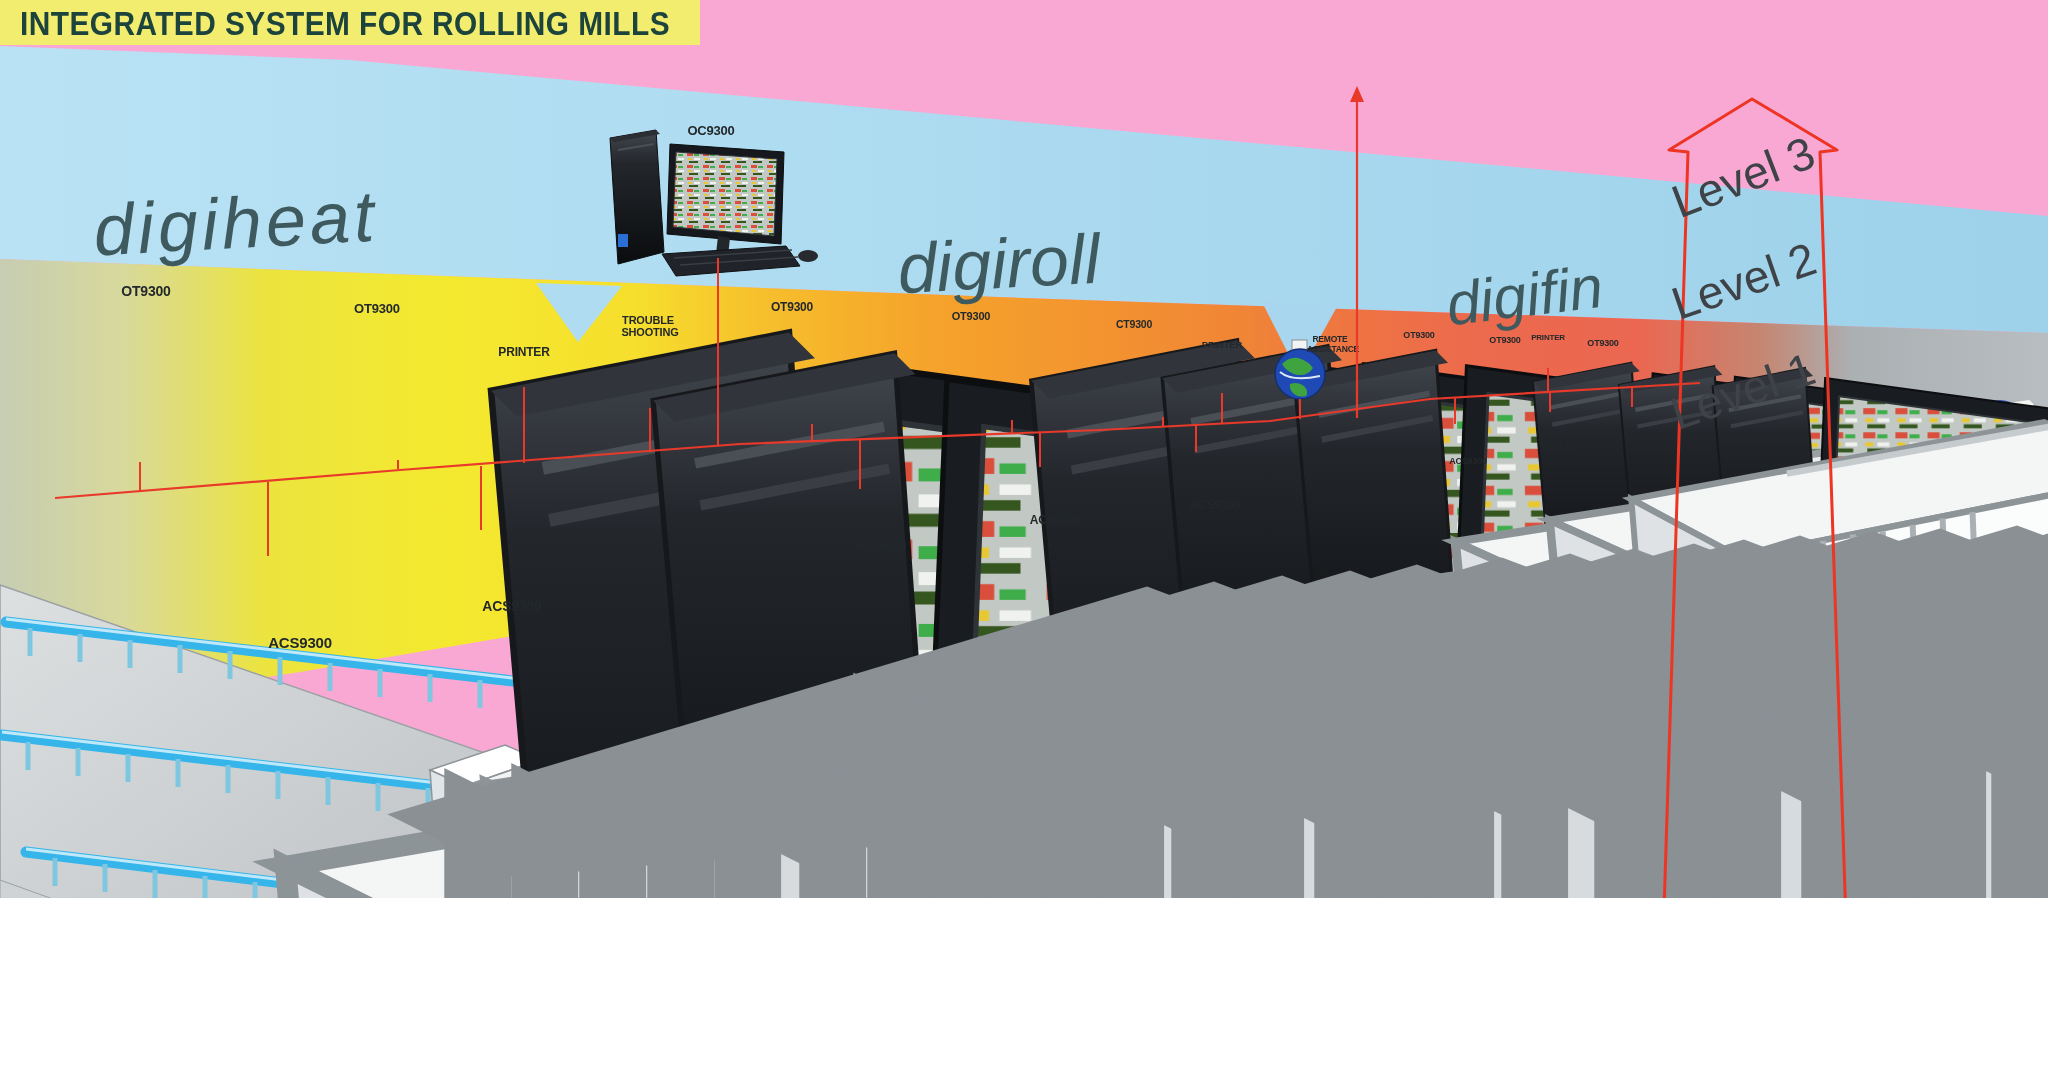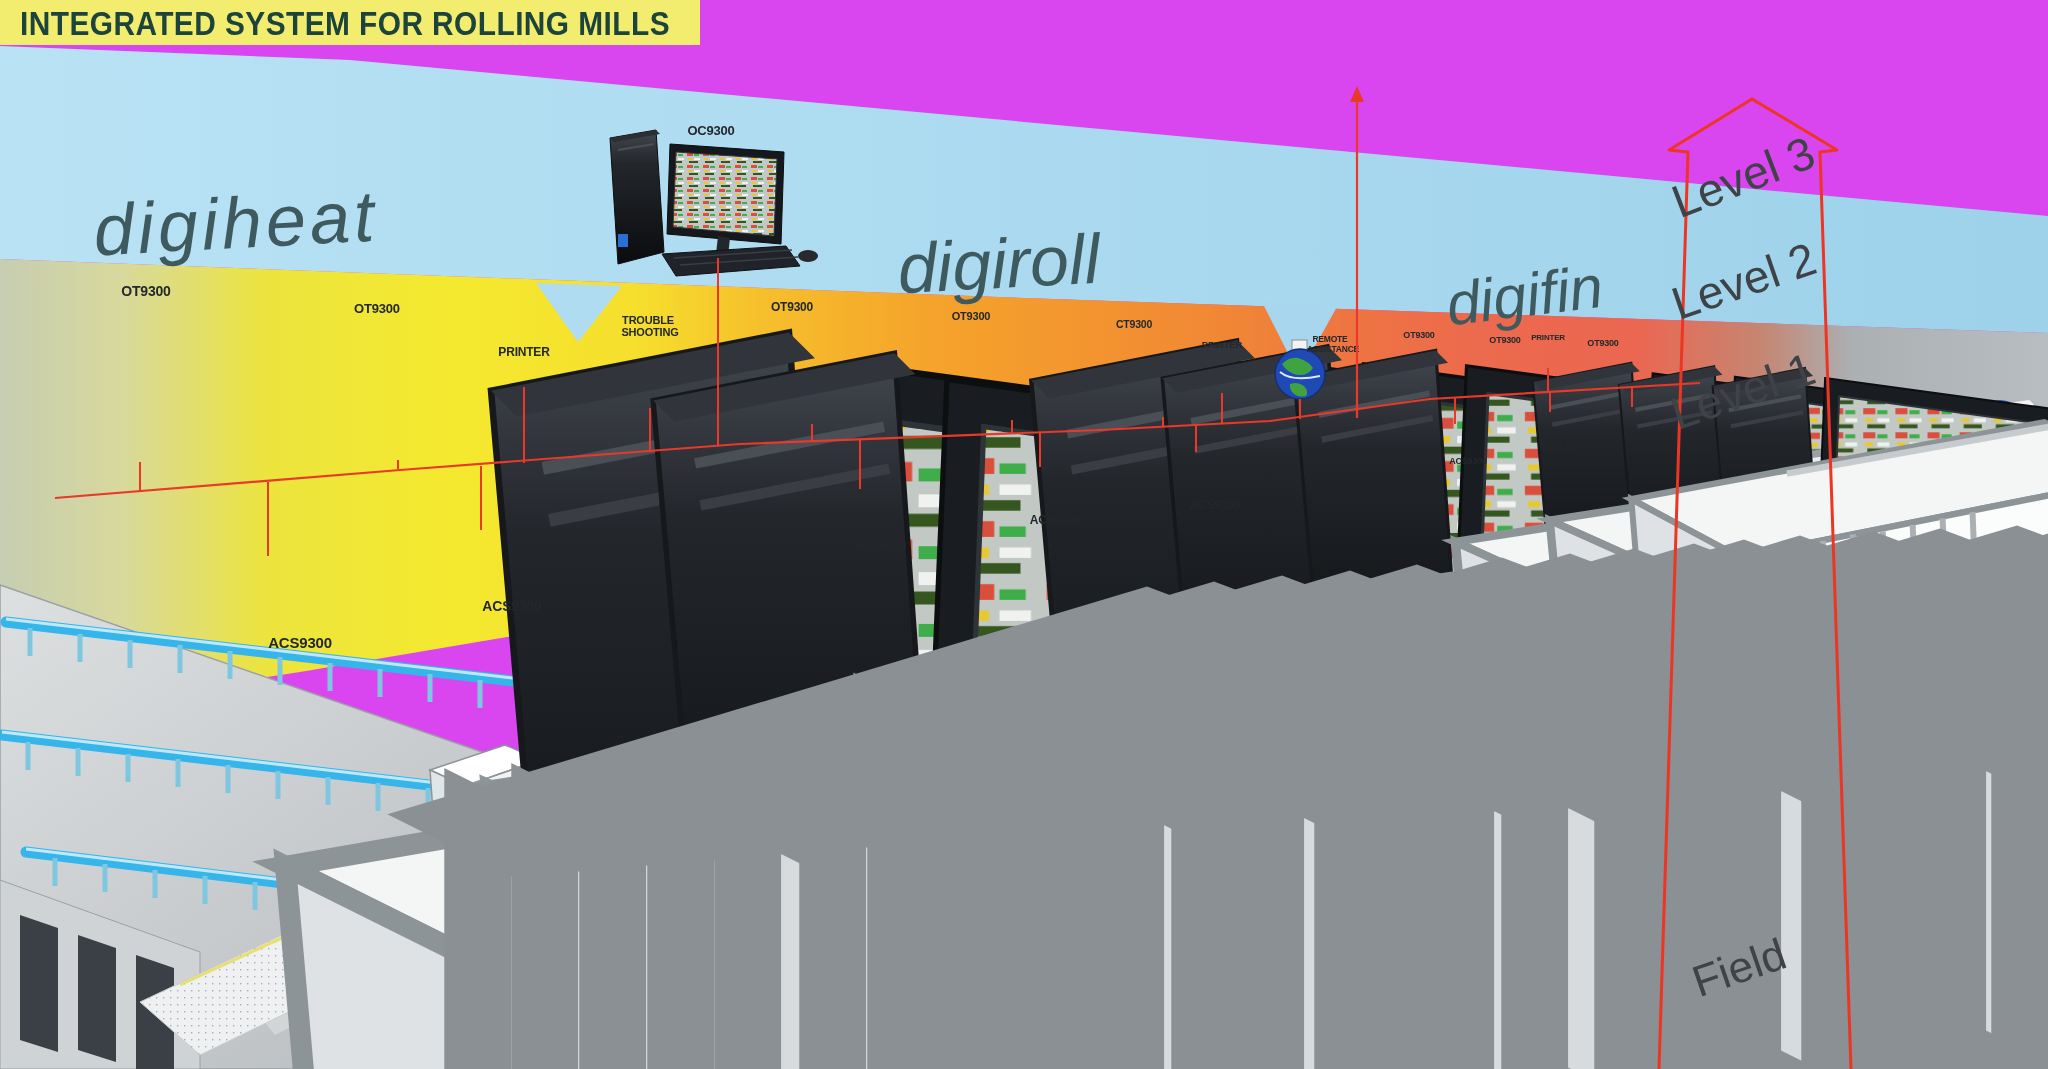--- a/index.html
+++ b/index.html
@@ -1,16 +1,16 @@
 <!DOCTYPE html>
 <html><head>
 <meta charset="utf-8">
 <style>
   html,body{margin:0;padding:0;background:#ffffff;}
-  .stage{position:relative;width:2048px;height:1069px;background:#d946ef;overflow:hidden;}
+  .stage{position:relative;width:2048px;height:898px;background:#f9a8d4;overflow:hidden;}
   svg{display:block;}
   text{font-family:"Liberation Sans",sans-serif;}
   .ttl{fill:#1c443c;font-weight:bold;letter-spacing:.5px;}
   .zonelbl{fill:#3f5a5e;font-style:italic;}
   .lvl{fill:#3f4347;}
   .devlbl{fill:#23282b;font-weight:bold;letter-spacing:-.2px;}
 </style>
 </head>
 <body>
 

